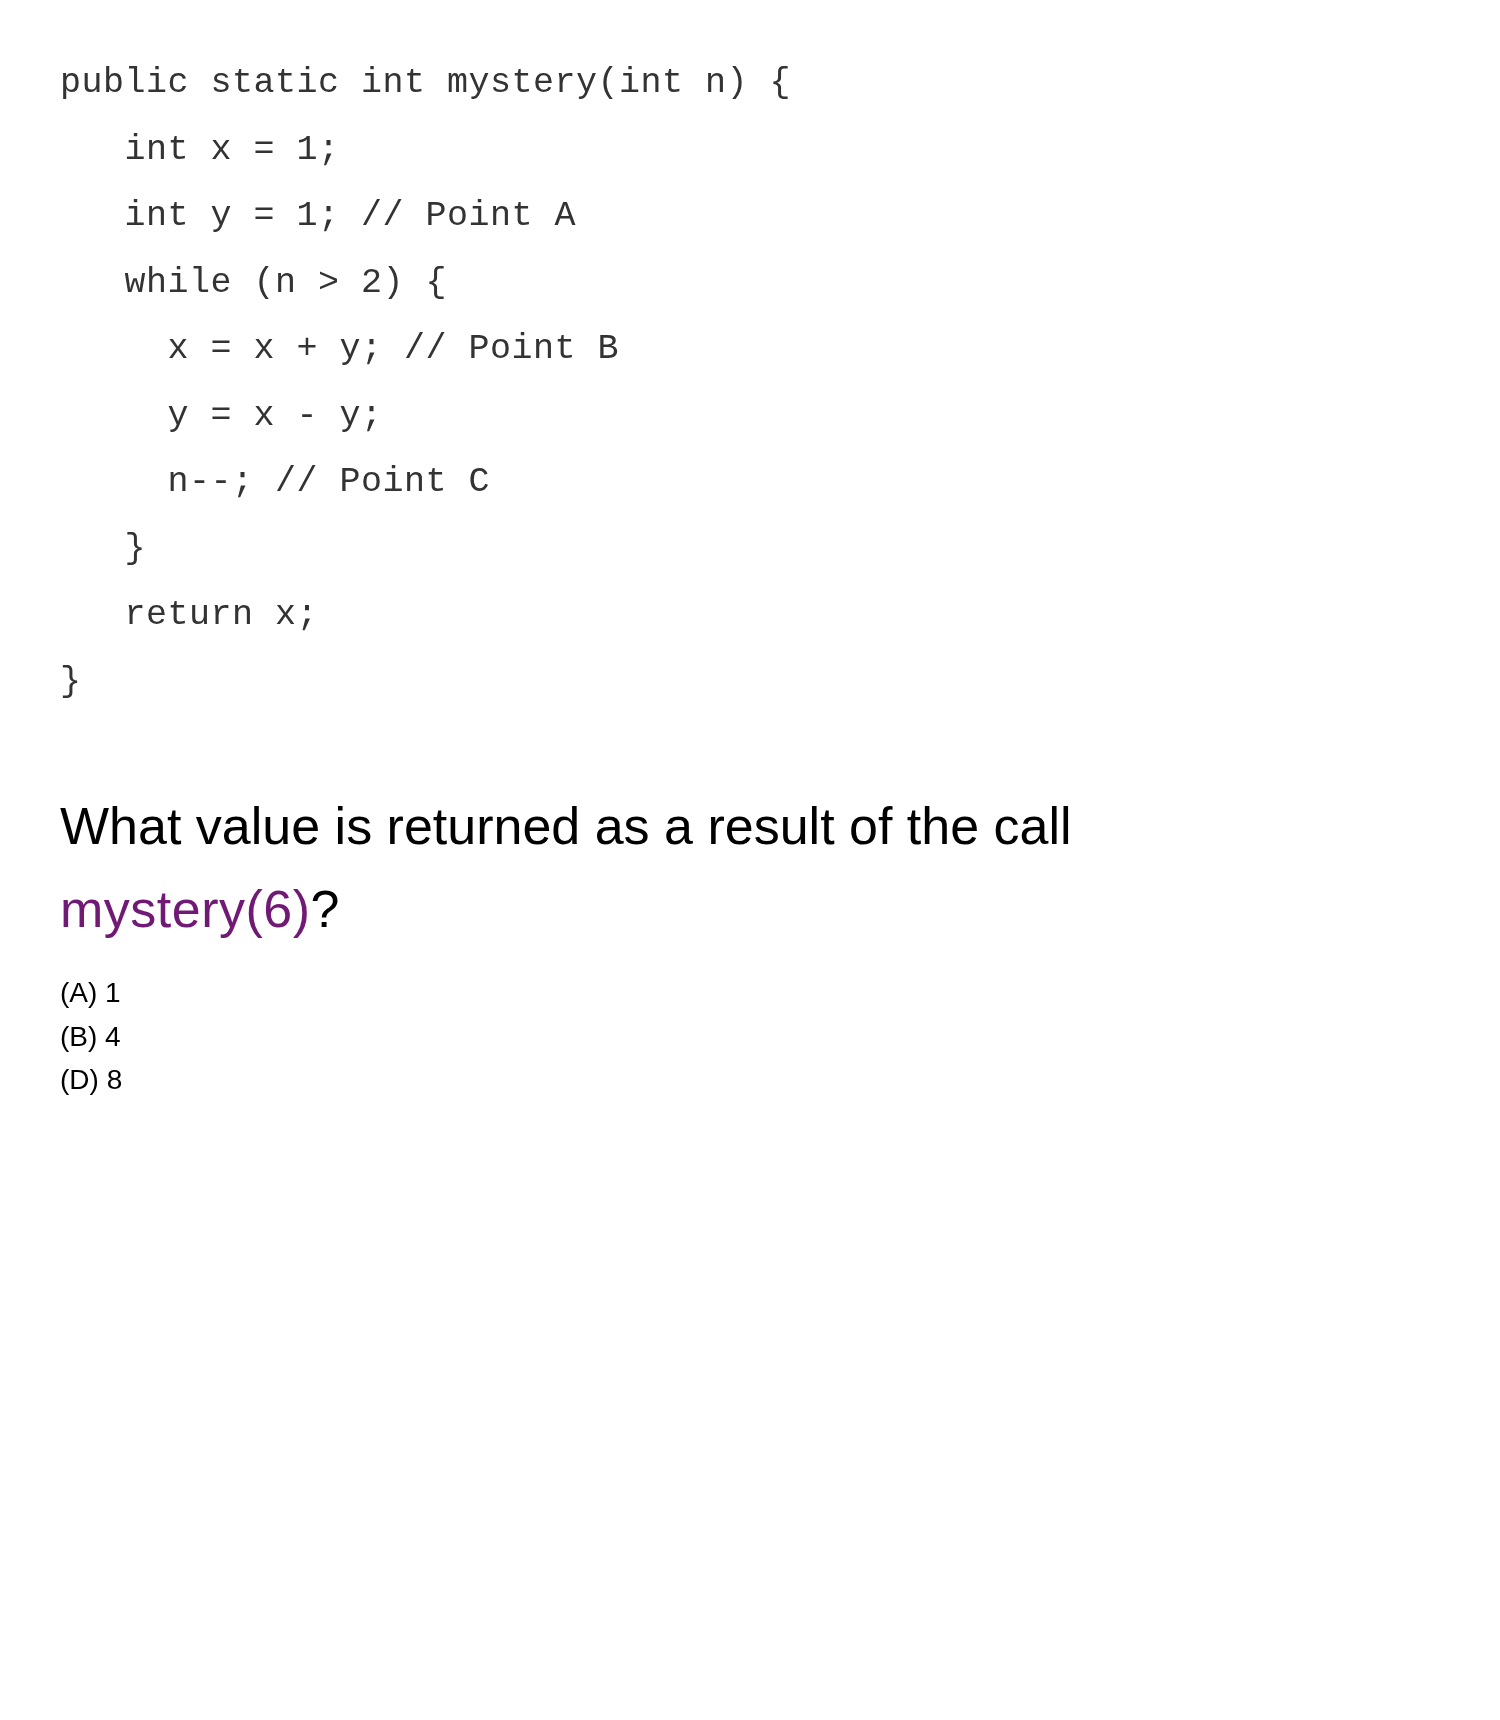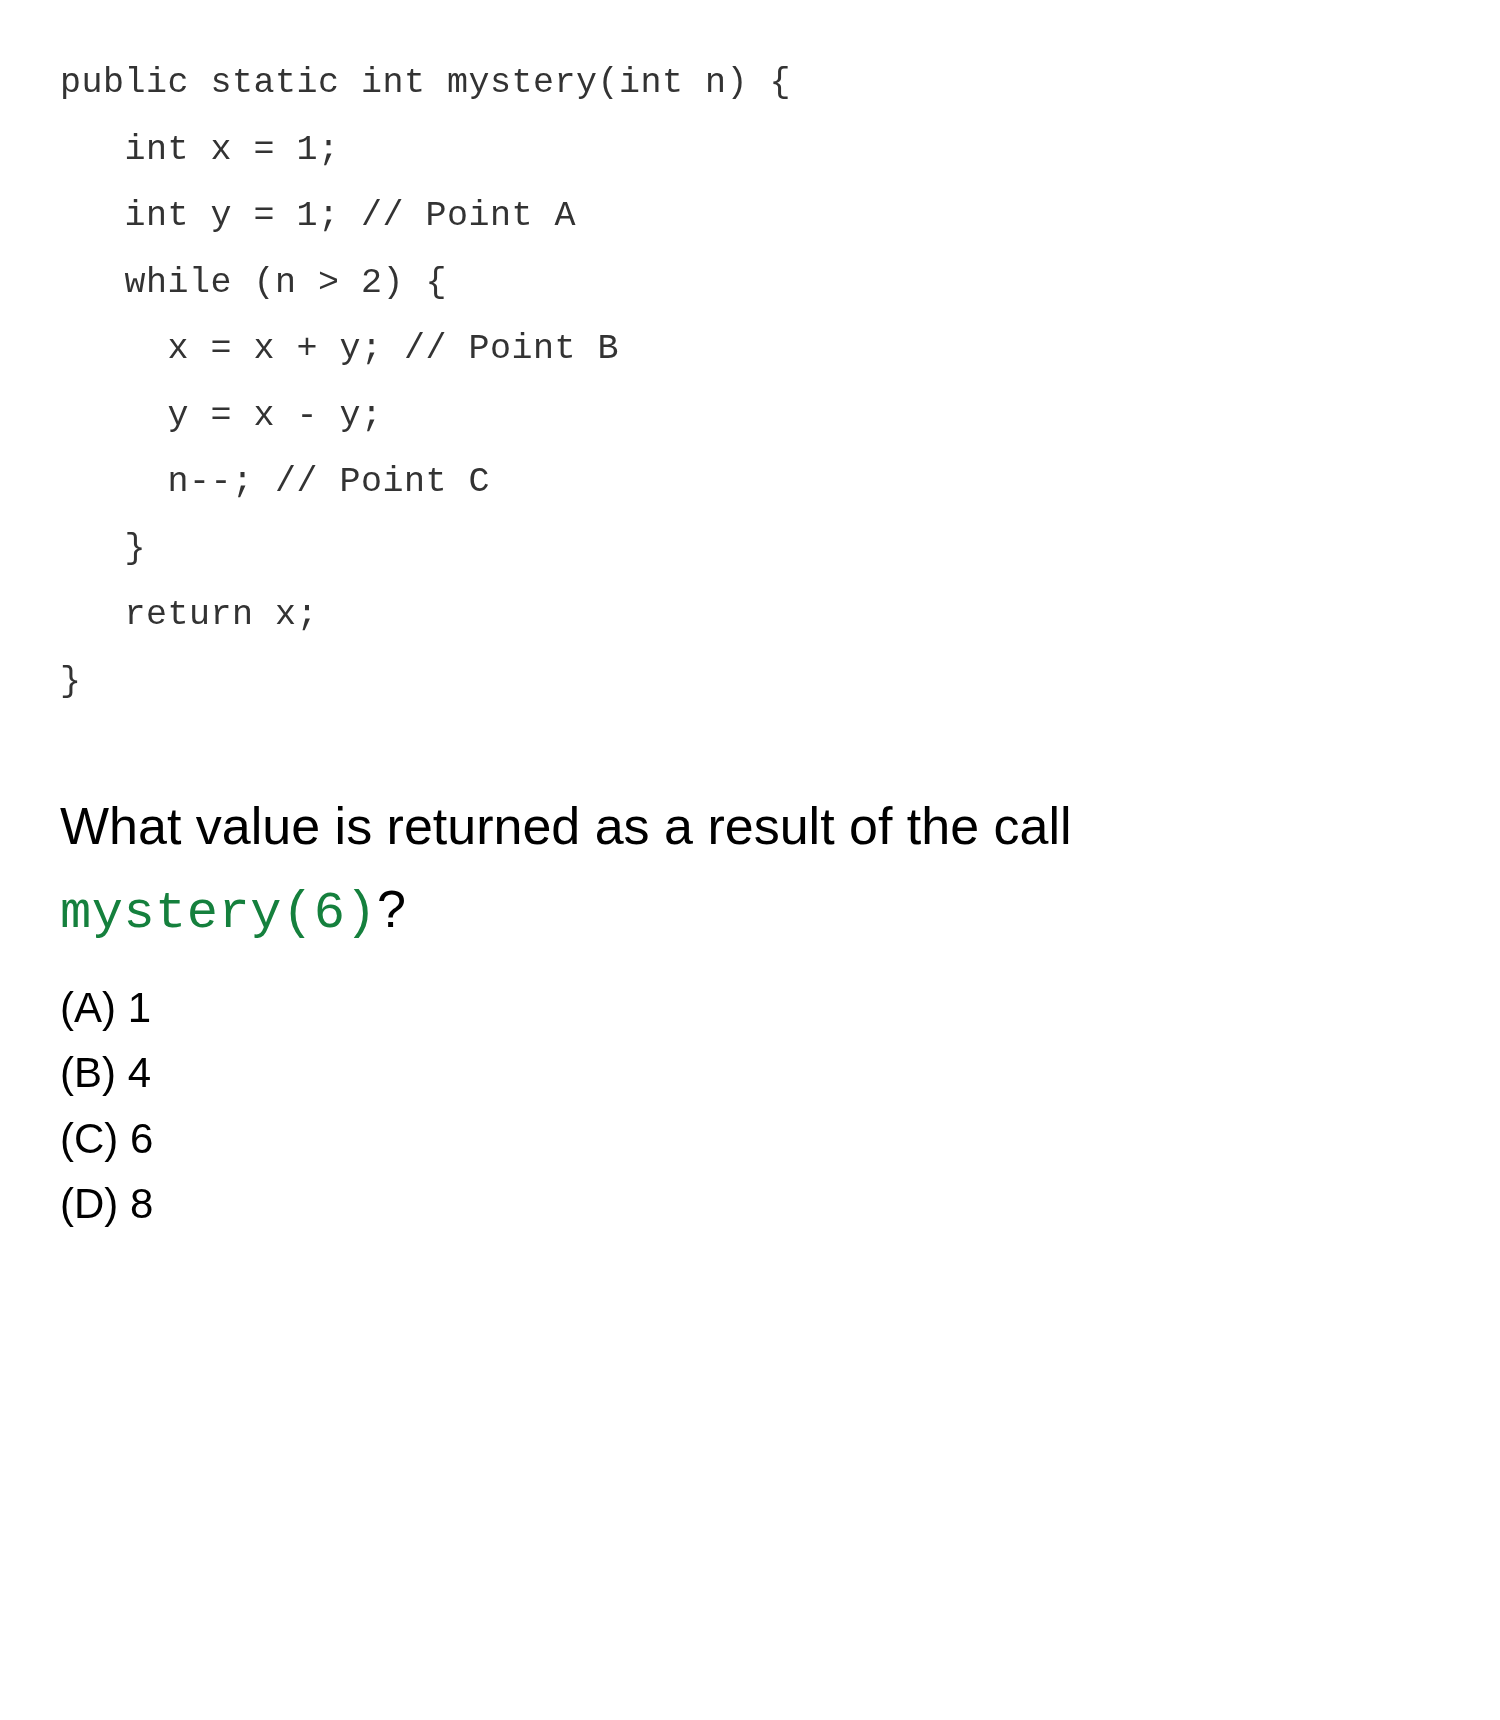--- a/index.html
+++ b/index.html
@@ -21,27 +21,27 @@
       margin-bottom: 70px;
     }
     .question {
       font-family: -apple-system, BlinkMacSystemFont, "Segoe UI", Helvetica, Arial, sans-serif;
       font-size: 52px;
       line-height: 1.6;
       margin-bottom: 20px;
       color: #000000;
     }
     .question .mono {
-      font-family: Liberation Mono, monospace;
-      color: #15803d;
+      font-family: Liberation Sans, sans-serif;
+      color: #701a75;
       letter-spacing: 0.5px;
     }
     .options {
       font-family: -apple-system, BlinkMacSystemFont, "Segoe UI", Helvetica, Arial, sans-serif;
-      font-size: 42px;
+      font-size: 28px;
       line-height: 1.55;
       color: #000000;
     }
     .option {
       display: block;
     }
   </style>
 </head>
 <body>
 
@@ -57,15 +57,14 @@
 <span>}</span></div>
 
 <div class="question">
   <span>What value is returned as a result of the call </span><br>
   <span class="mono">mystery(6)</span><span>?</span>
 </div>
 
 <div class="options">
   <span class="option">(A) 1</span>
   <span class="option">(B) 4</span>
-  <span class="option">(C) 6</span>
   <span class="option">(D) 8</span>
 </div>
 
 </body></html>

